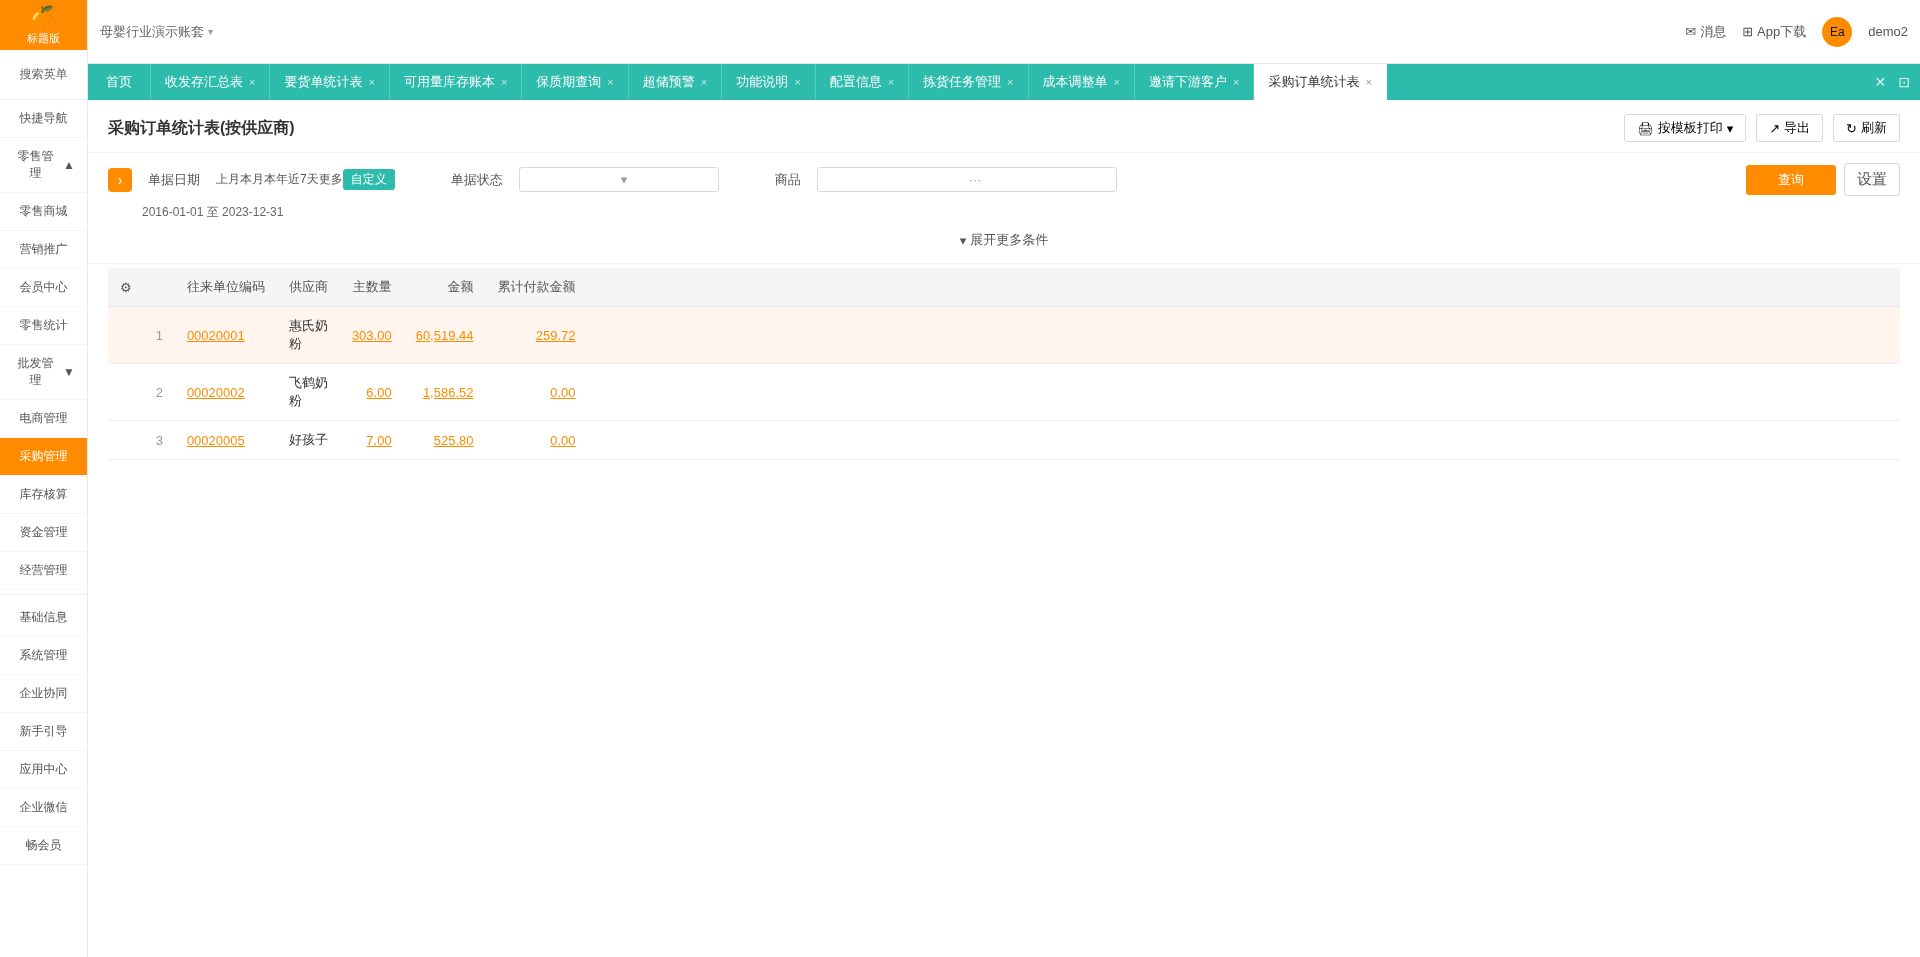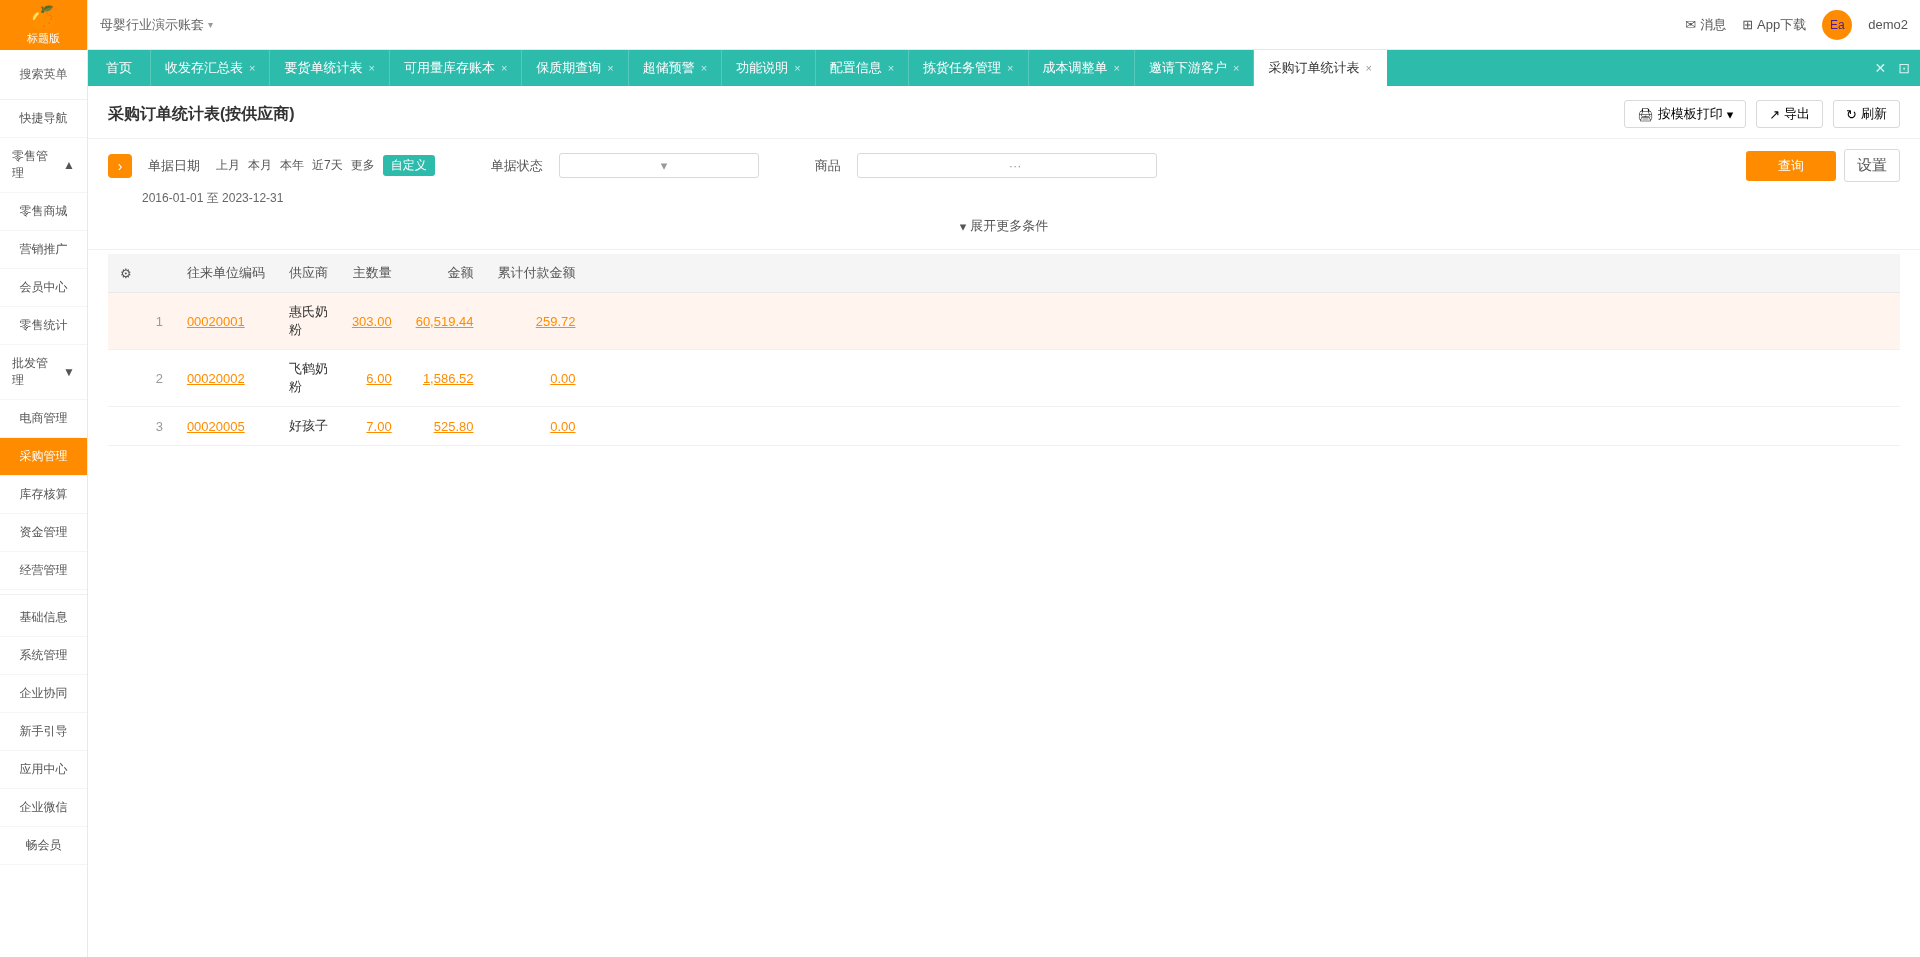--- a/index.html
+++ b/index.html
@@ -4,35 +4,35 @@
   <style>
     * { margin: 0; padding: 0; box-sizing: border-box; }
     body { font-family: "Microsoft YaHei", "PingFang SC", sans-serif; font-size: 13px; background: #f5f5f5; color: #333; width: 1920px; height: 957px; overflow: hidden; display: flex; }
 
     
     .sidebar { width: 88px; background: #fff; display: flex; flex-direction: column; border-right: 1px solid #e8e8e8; flex-shrink: 0; }
     .sidebar-logo { height: 50px; background: #ff8c00; display: flex; align-items: center; justify-content: center; flex-direction: column; }
     .sidebar-logo-text { color: #fff; font-size: 11px; }
     .sidebar-search { padding: 10px 8px; border-bottom: 1px solid #f0f0f0; }
     .sidebar-search-item { font-size: 12px; color: #666; text-align: center; padding: 6px 0; cursor: pointer; }
-    .sidebar-nav-item { padding: 10px 8px; text-align: left; font-size: 12px; color: #555; cursor: pointer; border-bottom: 1px solid #f5f5f5; display: flex; align-items: center; justify-content: center; gap: 4px; }
+    .sidebar-nav-item { padding: 10px 8px; text-align: center; font-size: 12px; color: #555; cursor: pointer; border-bottom: 1px solid #f5f5f5; display: flex; align-items: center; justify-content: center; gap: 4px; }
     .sidebar-nav-item.active { background: #ff8c00; color: #fff; }
     .sidebar-nav-item.has-arrow { justify-content: space-between; padding: 10px 12px; }
     .sidebar-divider { height: 1px; background: #f0f0f0; margin: 4px 0; }
 
     
     .main { flex: 1; display: flex; flex-direction: column; overflow: hidden; }
 
     
-    .topbar { height: 50px; background: #fff; display: flex; align-items: center; padding: 0 12px; border-bottom: 1px solid #e8e8e8; gap: 8px; position: relative; }
+    .topbar { height: 64px; background: #fff; display: flex; align-items: center; padding: 0 12px; border-bottom: 1px solid #e8e8e8; gap: 8px; position: relative; }
     .workspace-select { display: flex; align-items: center; gap: 4px; color: #666; font-size: 13px; cursor: pointer; min-width: 160px; }
     .workspace-select-arrow { color: #999; font-size: 10px; }
     .topbar-right { margin-left: auto; display: flex; align-items: center; gap: 16px; }
     .topbar-action { display: flex; align-items: center; gap: 4px; color: #555; font-size: 13px; cursor: pointer; }
-    .avatar { width: 30px; height: 30px; border-radius: 50%; background: #ff8c00; display: flex; align-items: center; justify-content: center; color: #4c1d95; font-size: 12px; cursor: pointer; }
+    .avatar { width: 30px; height: 30px; border-radius: 50%; background: #ff8c00; display: flex; align-items: center; justify-content: center; color: #0f172a; font-size: 12px; cursor: pointer; }
 
     
     .tabbar { height: 36px; background: #2dbbac; display: flex; align-items: stretch; overflow: hidden; }
     .tab-item { display: flex; align-items: center; padding: 0 14px; font-size: 13px; color: #fff; cursor: pointer; white-space: nowrap; border-right: 1px solid rgba(255,255,255,0.2); gap: 6px; }
     .tab-item.active { background: #fff; color: #333; }
     .tab-item.home { padding: 0 18px; }
     .tab-close { font-size: 11px; color: rgba(255,255,255,0.7); cursor: pointer; }
     .tab-item.active .tab-close { color: #999; }
     .tab-end { margin-left: auto; display: flex; align-items: center; padding: 0 10px; gap: 12px; }
     .tab-end-btn { color: rgba(255,255,255,0.8); cursor: pointer; font-size: 14px; }
@@ -44,21 +44,21 @@
     .page-header-actions { display: flex; align-items: center; gap: 10px; }
     .btn-print { border: 1px solid #d9d9d9; background: #fff; border-radius: 3px; padding: 4px 12px; font-size: 13px; cursor: pointer; display: flex; align-items: center; gap: 4px; }
     .btn-export { border: 1px solid #d9d9d9; background: #fff; border-radius: 3px; padding: 4px 12px; font-size: 13px; cursor: pointer; display: flex; align-items: center; gap: 4px; }
     .btn-refresh { border: 1px solid #d9d9d9; background: #fff; border-radius: 3px; padding: 4px 12px; font-size: 13px; cursor: pointer; display: flex; align-items: center; gap: 4px; }
 
     
     .filter-bar { padding: 10px 20px; background: #fff; border-bottom: 1px solid #f0f0f0; }
     .filter-row { display: flex; align-items: center; gap: 16px; margin-bottom: 8px; }
     .filter-toggle { width: 24px; height: 24px; background: #ff8c00; color: #fff; border-radius: 4px; display: flex; align-items: center; justify-content: center; cursor: pointer; font-size: 14px; flex-shrink: 0; }
     .filter-label { font-size: 13px; color: #555; white-space: nowrap; }
-    .filter-date-shortcuts { display: flex; align-items: center; gap: 8px; }
+    .filter-date-shortcuts { display: flex; align-items: center; }
     .filter-shortcut { font-size: 12px; color: #555; cursor: pointer; }
     .filter-date-custom { display: inline-flex; align-items: center; padding: 2px 8px; background: #2dbbac; color: #fff; border-radius: 3px; font-size: 12px; cursor: pointer; }
     .filter-date-range { font-size: 12px; color: #666; }
     .filter-select { display: flex; align-items: center; gap: 4px; border: 1px solid #d9d9d9; border-radius: 3px; padding: 4px 10px; min-width: 200px; background: #fff; cursor: pointer; }
     .filter-select span { flex: 1; font-size: 13px; color: #999; }
     .filter-arrow { color: #999; font-size: 10px; }
     .filter-goods-input { display: flex; align-items: center; gap: 4px; border: 1px solid #d9d9d9; border-radius: 3px; padding: 4px 10px; min-width: 300px; background: #fff; }
     .filter-goods-input span { font-size: 13px; color: #999; flex: 1; }
     .filter-goods-more { color: #999; cursor: pointer; font-size: 16px; }
     .btn-search { background: #ff8c00; color: #fff; border: none; border-radius: 3px; padding: 6px 32px; font-size: 13px; cursor: pointer; }

